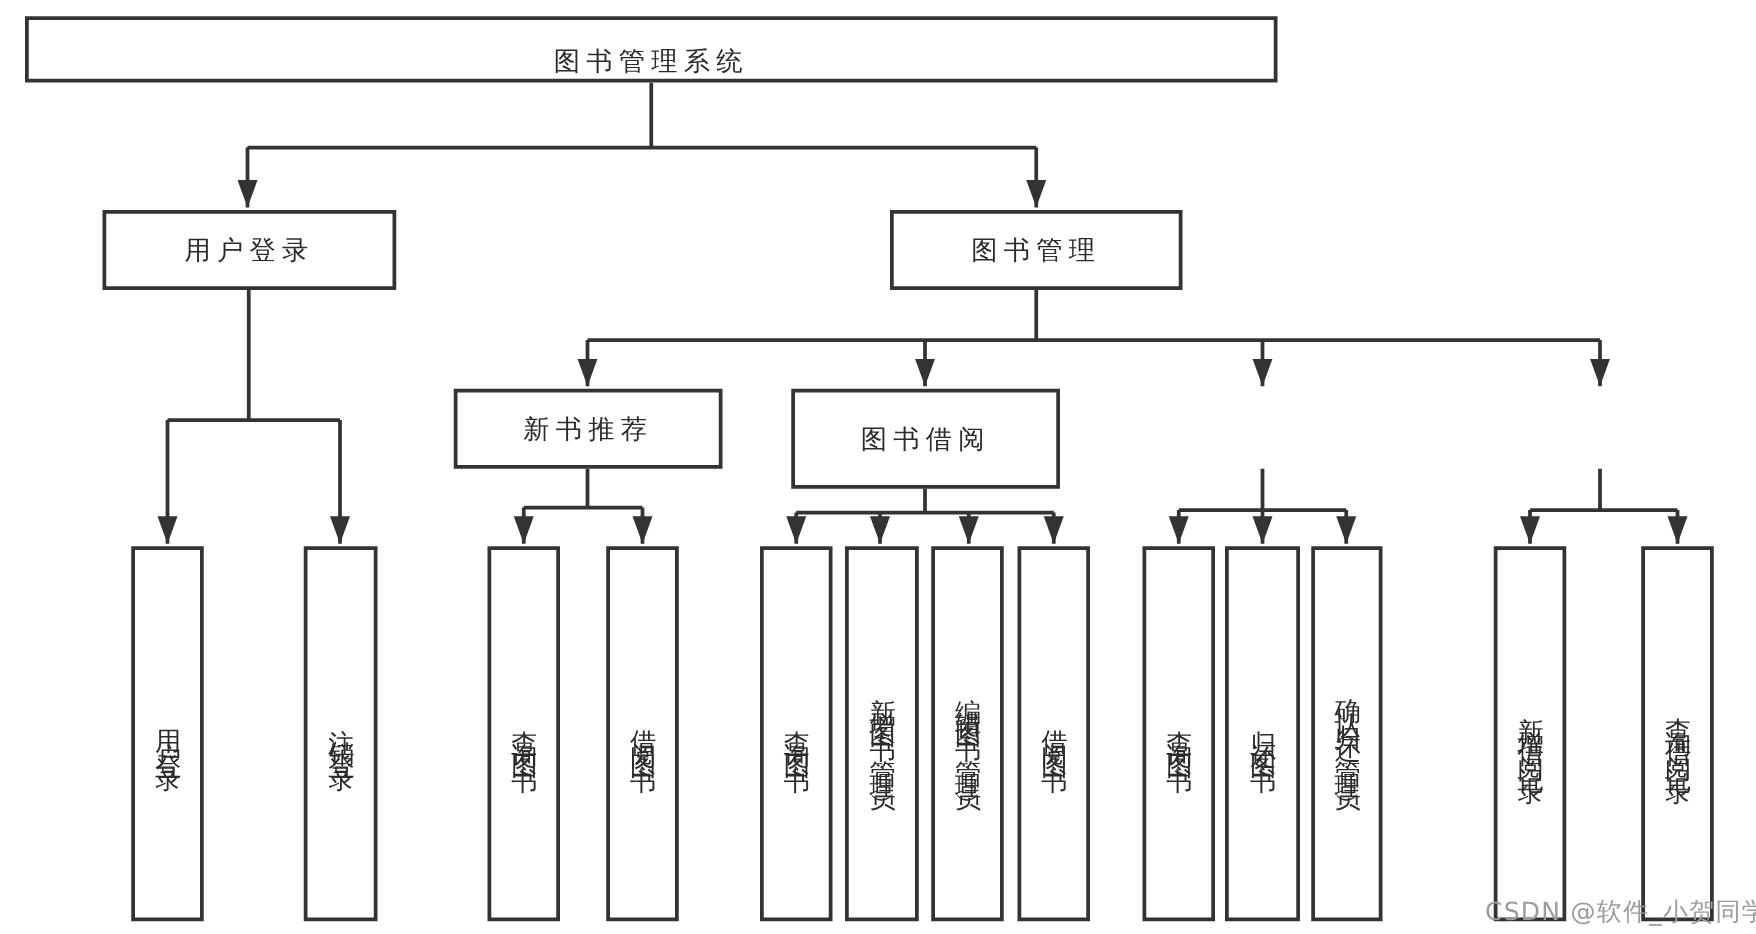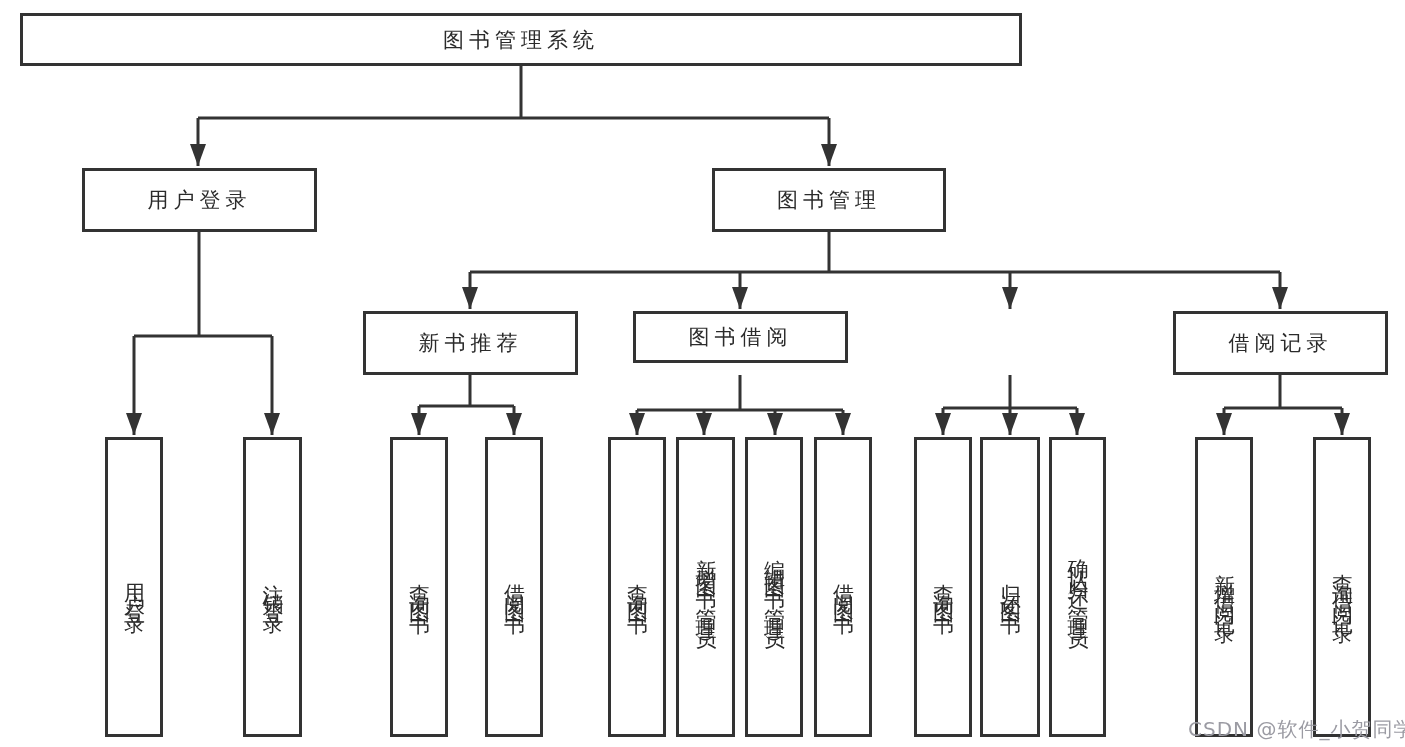--- a/index.html
+++ b/index.html
@@ -22,25 +22,25 @@
     color:#2b2b2b;
   }
   .h-node { font-size:21px; letter-spacing:5px; white-space:nowrap; }
   .v-node {
     font-size:21px;
     letter-spacing:10px;
     writing-mode:vertical-rl;
     -webkit-writing-mode:vertical-rl;
     line-height:1;
   }
-  .root-node    { left:20px;   top:13px;  width:1002px; height:53px; }
+  .root-node    { left:20px;   top:13px;  width:1002px; height:53px;align-items:flex-end; }
   .n-userlogin  { left:82px;   top:168px; width:235px;  height:64px; }
   .n-bookmgmt   { left:712px;  top:168px; width:234px;  height:64px; }
   .n-newbook    { left:363px;  top:311px; width:215px;  height:64px; }
-  .n-bookborrow { left:633px;  top:311px; width:215px;  height:52px; }
+  .n-bookborrow { left:633px;  top:311px; width:215px;  height:80px; }
   .n-curborrow  { left:903px;  top:311px; width:215px;  height:64px; }
   .n-record     { left:1173px; top:311px; width:215px;  height:64px; }
 
   .lf { top:437px; height:300px; }
   .lf1  { left:105px;  width:58px; }
   .lf2  { left:243px;  width:59px; }
   .lf3  { left:390px;  width:58px; }
   .lf4  { left:485px;  width:58px; }
   .lf5  { left:608px;  width:58px; }
   .lf6  { left:676px;  width:59px; }
@@ -118,23 +118,20 @@
   <div class="node h-node n-bookmgmt">
     <span>图书管理</span>
   </div>
 
   <div class="node h-node n-newbook">
     <span>新书推荐</span>
   </div>
   <div class="node h-node n-bookborrow">
     <span>图书借阅</span>
   </div>
-  <div class="node h-node n-record">
-    <span>借阅记录</span>
-  </div>
 
   <div class="node v-node lf lf1">
     <span>用户登录</span>
   </div>
   <div class="node v-node lf lf2">
     <span>注销登录</span>
   </div>
 
   <div class="node v-node lf lf3">
     <span>查询图书</span>

